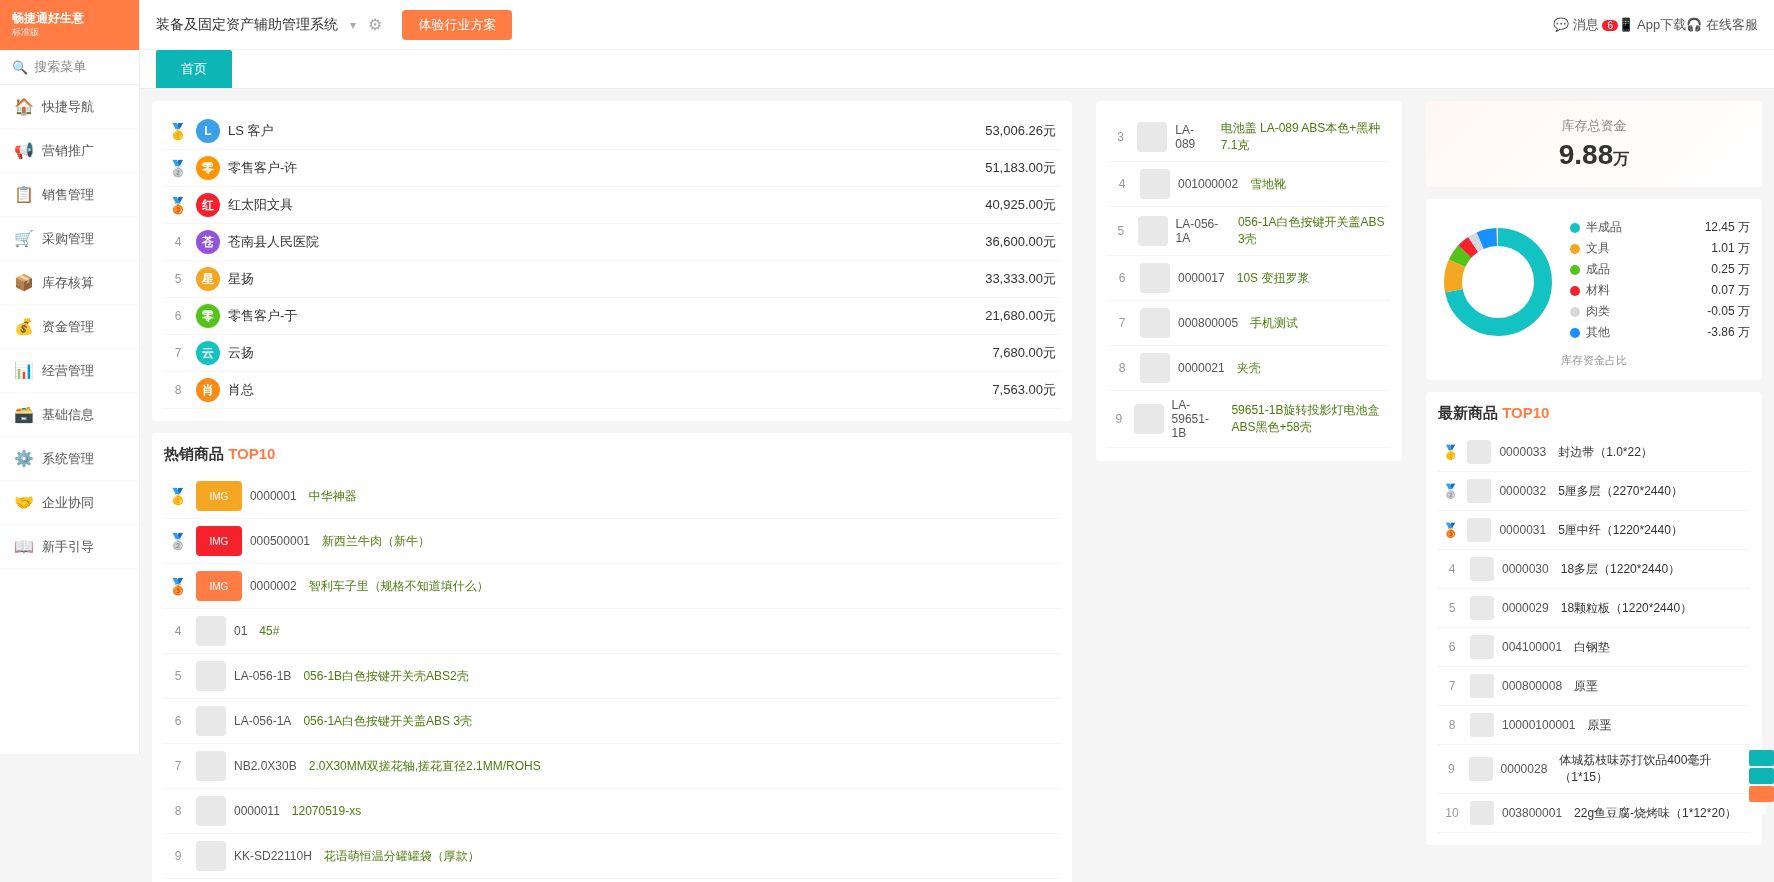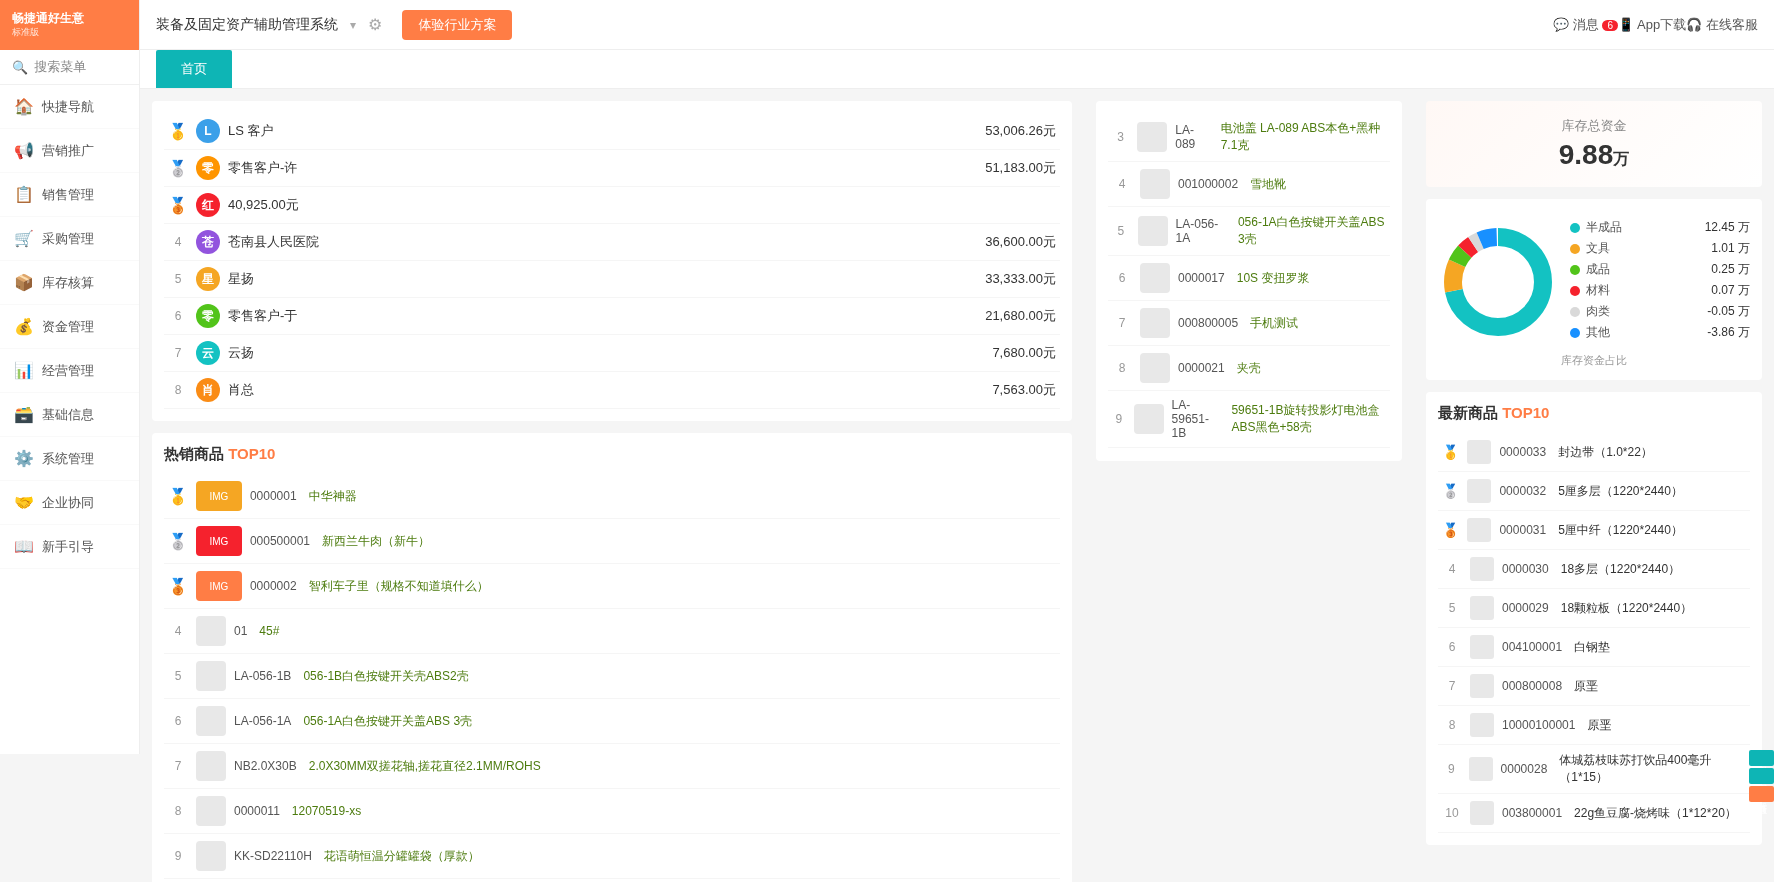--- a/index.html
+++ b/index.html
@@ -349,20 +349,21 @@
   </div>
             <div class="rank-row">
     <span class="medal-silver">🥈</span>
     <span class="rank-icon-circle" style="background:#ff9500">零</span>
     <span class="rank-name">零售客户-许</span>
     <span class="rank-amount">51,183.00元</span>
   </div>
             <div class="rank-row">
     <span class="medal-bronze">🥉</span>
     <span class="rank-icon-circle" style="background:#f5222d">红</span>
+    <span class="rank-name">红太阳文具</span>
     <span class="rank-amount">40,925.00元</span>
   </div>
             <div class="rank-row">
     <span class="rank-num">4</span>
     <span class="rank-icon-circle" style="background:#9254de">苍</span>
     <span class="rank-name">苍南县人民医院</span>
     <span class="rank-amount">36,600.00元</span>
   </div>
             <div class="rank-row">
     <span class="rank-num">5</span>
@@ -567,21 +568,21 @@
             <div class="new-product-row">
     <span class="medal-gold" style="font-size:14px;">🥇</span>
     <div class="new-product-img"></div>
     <span class="new-product-code">0000033</span>
     <span class="new-product-name">封边带（1.0*22）</span>
   </div>
             <div class="new-product-row">
     <span class="medal-silver" style="font-size:14px;">🥈</span>
     <div class="new-product-img"></div>
     <span class="new-product-code">0000032</span>
-    <span class="new-product-name">5厘多层（1220*2440）</span>
+    <span class="new-product-name">5厘多层（2270*2440）</span>
   </div>
             <div class="new-product-row">
     <span class="medal-bronze" style="font-size:14px;">🥉</span>
     <div class="new-product-img"></div>
     <span class="new-product-code">0000031</span>
     <span class="new-product-name">5厘中纤（1220*2440）</span>
   </div>
             <div class="new-product-row">
     <span class="new-product-num">4</span>
     <div class="new-product-img"></div>

